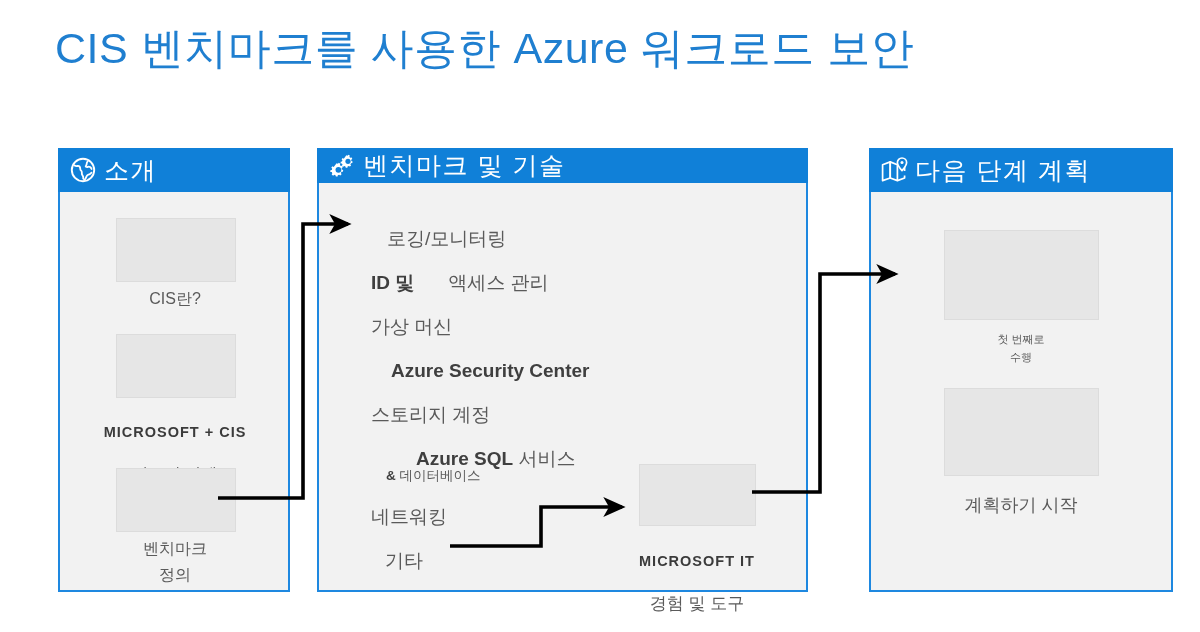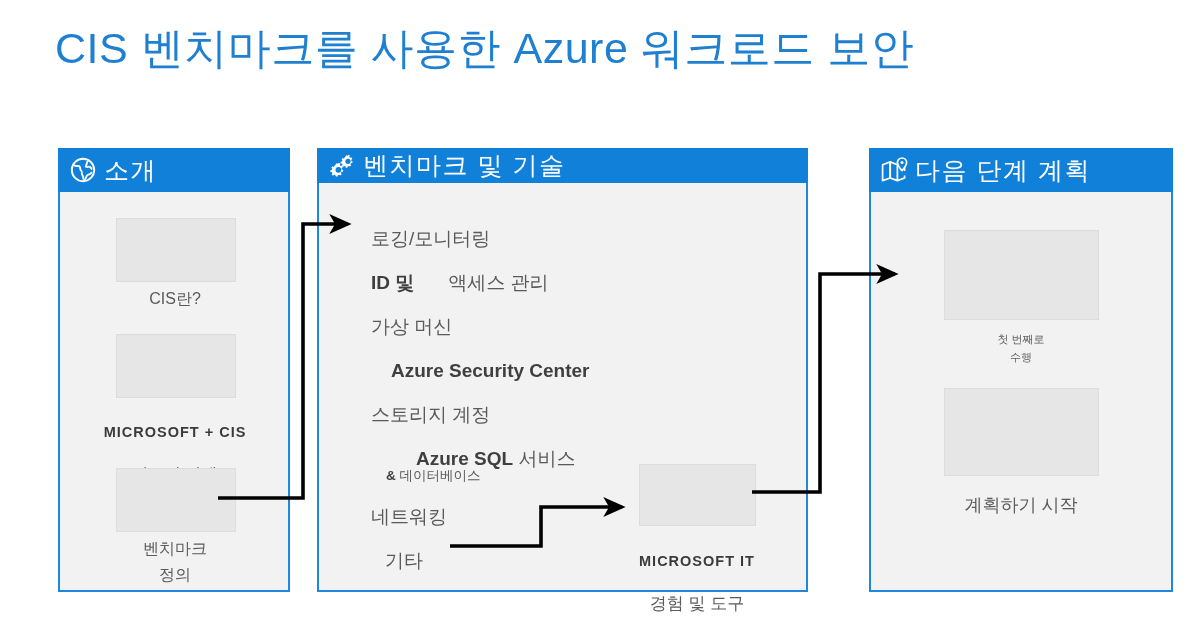--- a/index.html
+++ b/index.html
@@ -192,21 +192,21 @@
           <circle cx="19.0" cy="8.3" r="2.6" fill="#1080d8"></circle>
           <path d="M7.6 10.3 l1.3 .5 .9-1.1 1.5 1.0-.4 1.4 1.0 .9 1.4-.4 .6 1.6-1.2 .9 .1 1.4 1.4 .5-.3 1.7-1.4 .1-.6 1.3 .7 1.2-1.3 1.2-1.2-.8-1.3 .5-.2 1.4-1.7 .0-.4-1.4-1.3-.4-1.1 .9-1.4-1.1 .6-1.3-.6-1.2-1.4-.1 .1-1.7 1.4-.3 .4-1.3-.9-1.1 1.2-1.3 1.2 .6z"></path>
           <circle cx="9.4" cy="16.8" r="2.9" fill="#1080d8"></circle>
         </g>
       </svg>
     </span>
     <span class="hdr-title">벤치마크 및  기술</span>
   </div>
 
   <div class="benchlist">
-    <div class="bench-item" style="left:0px; top:12px;">
+    <div class="bench-item" style="left:16px; top:12px;">
       <span>로깅/모니터링</span>
     </div>
 
     <div class="bench-item" style="left:0px; top:56px;">
       <b>ID 및</b><span class="gap"></span><span>액세스 관리</span>
     </div>
 
     <div class="bench-item" style="left:0px; top:100px;">
       <span>가상 머신</span>
     </div>

